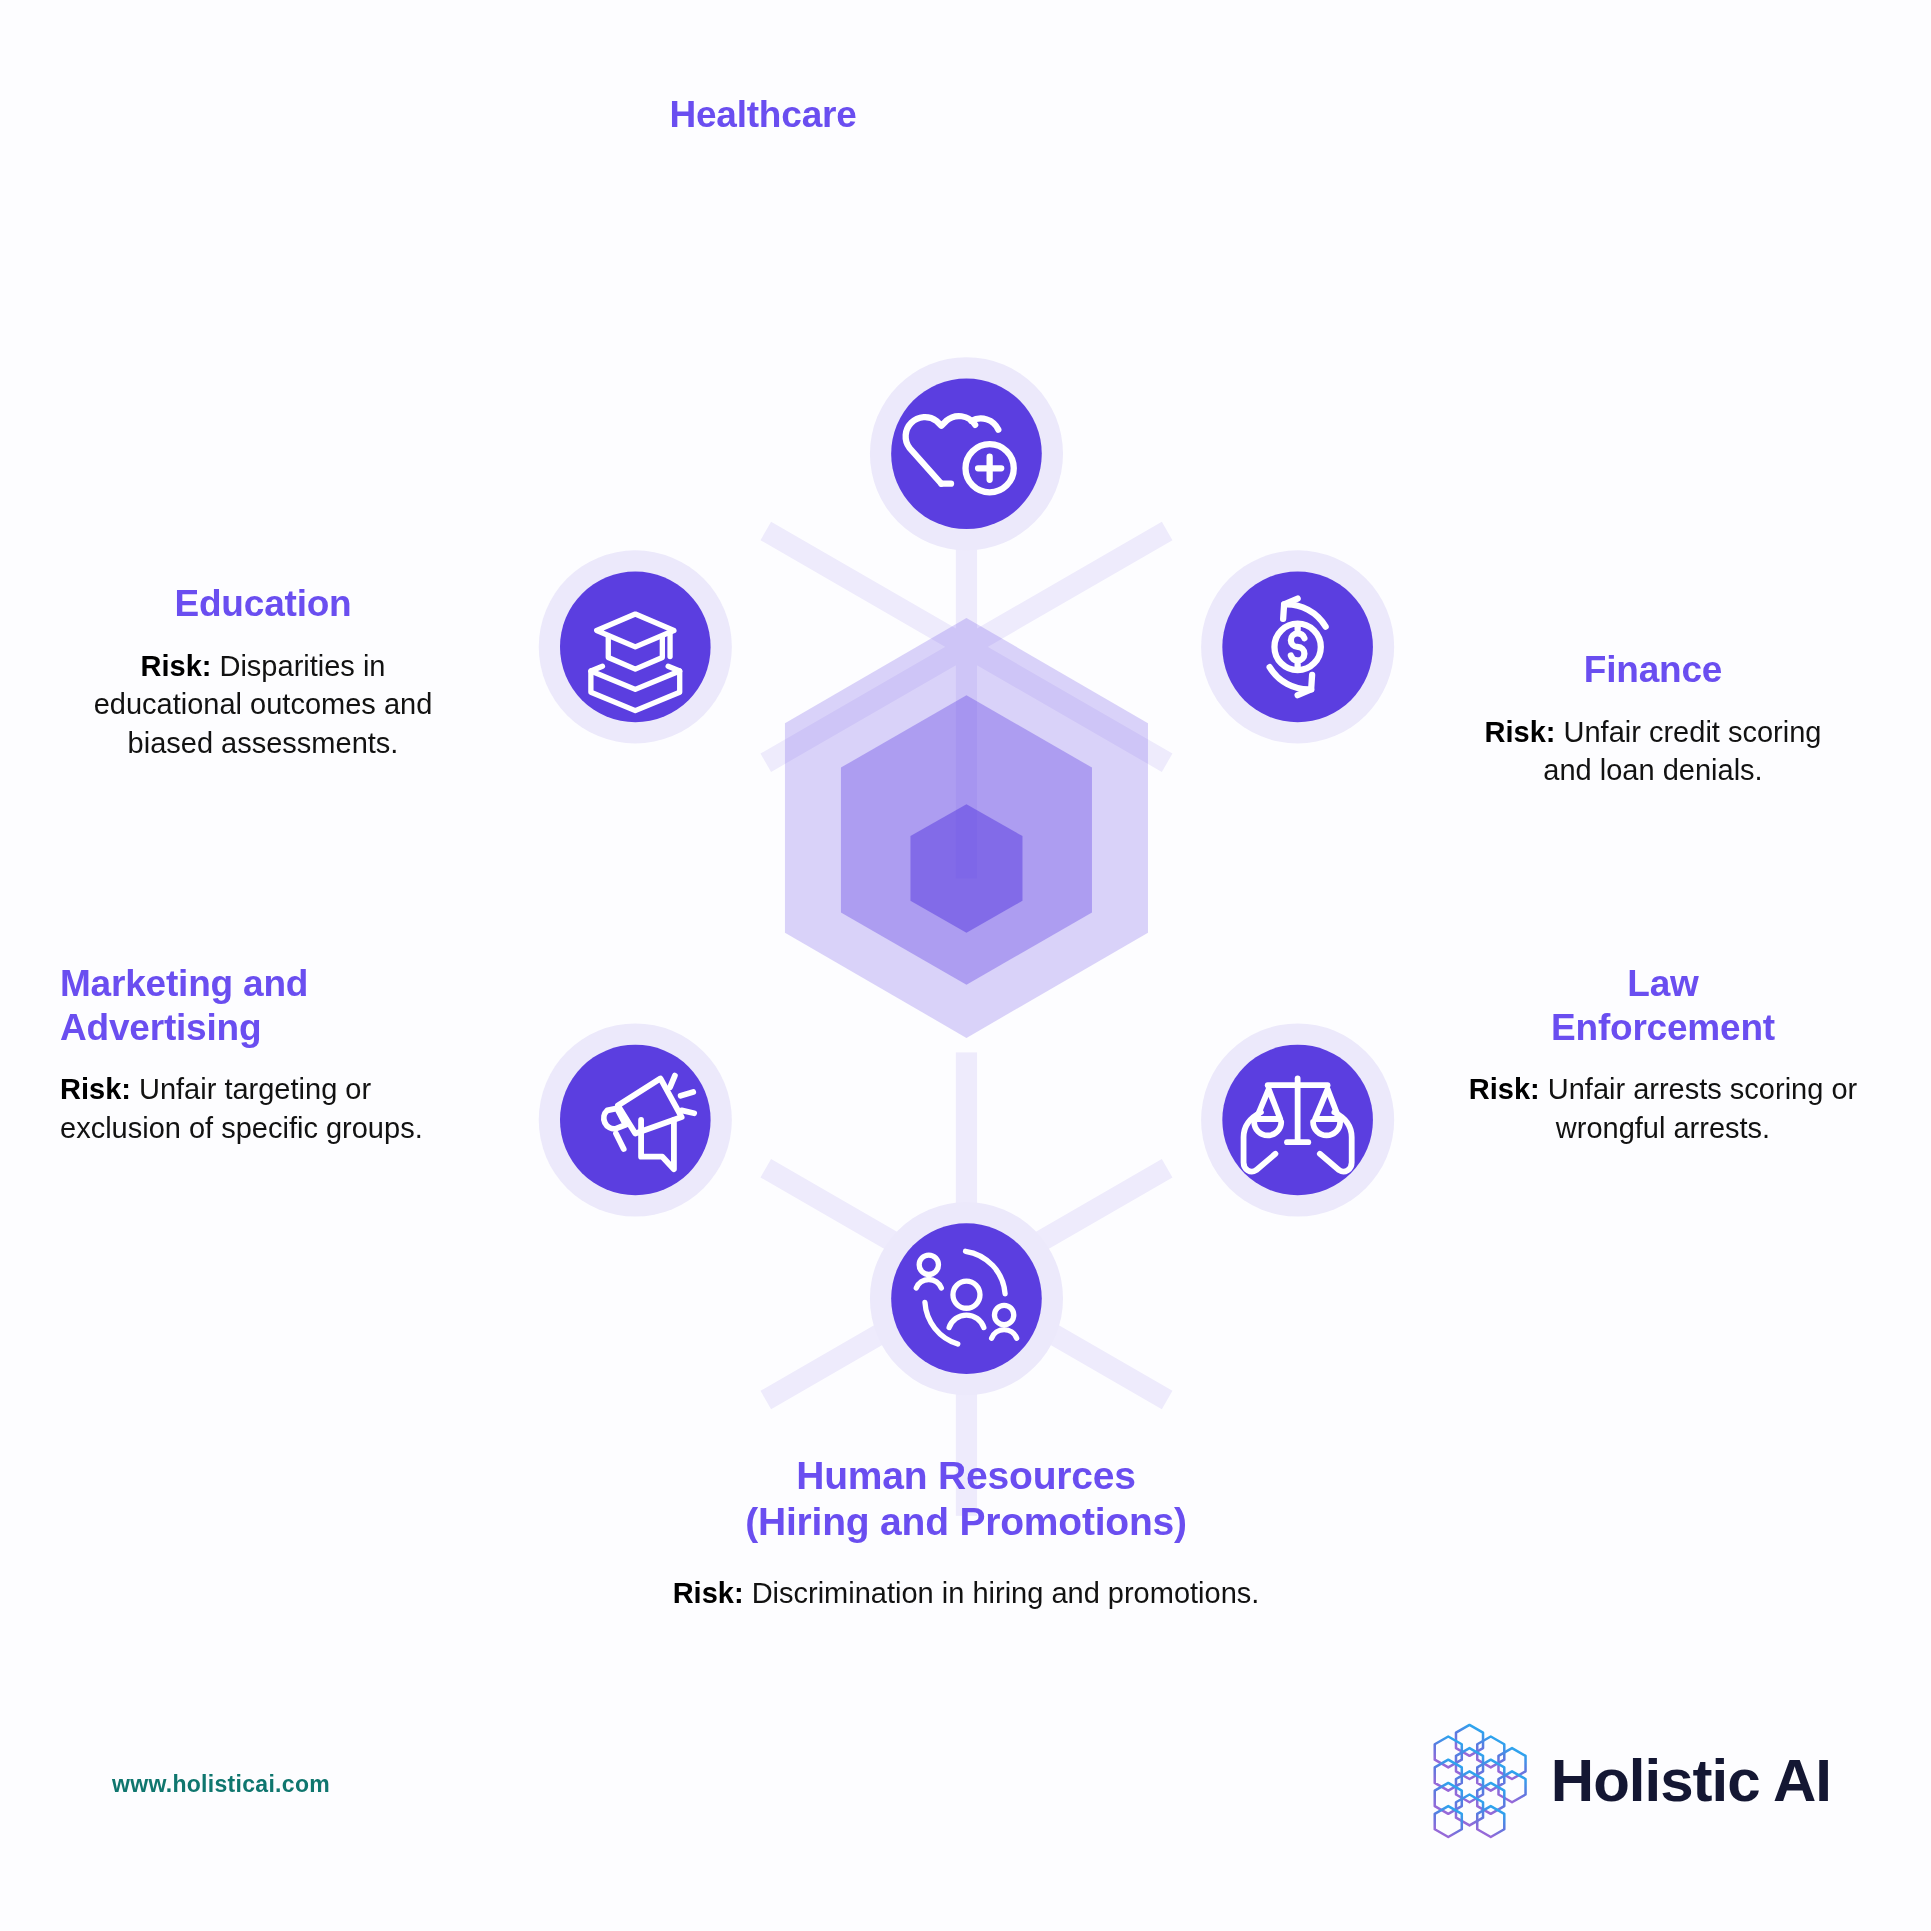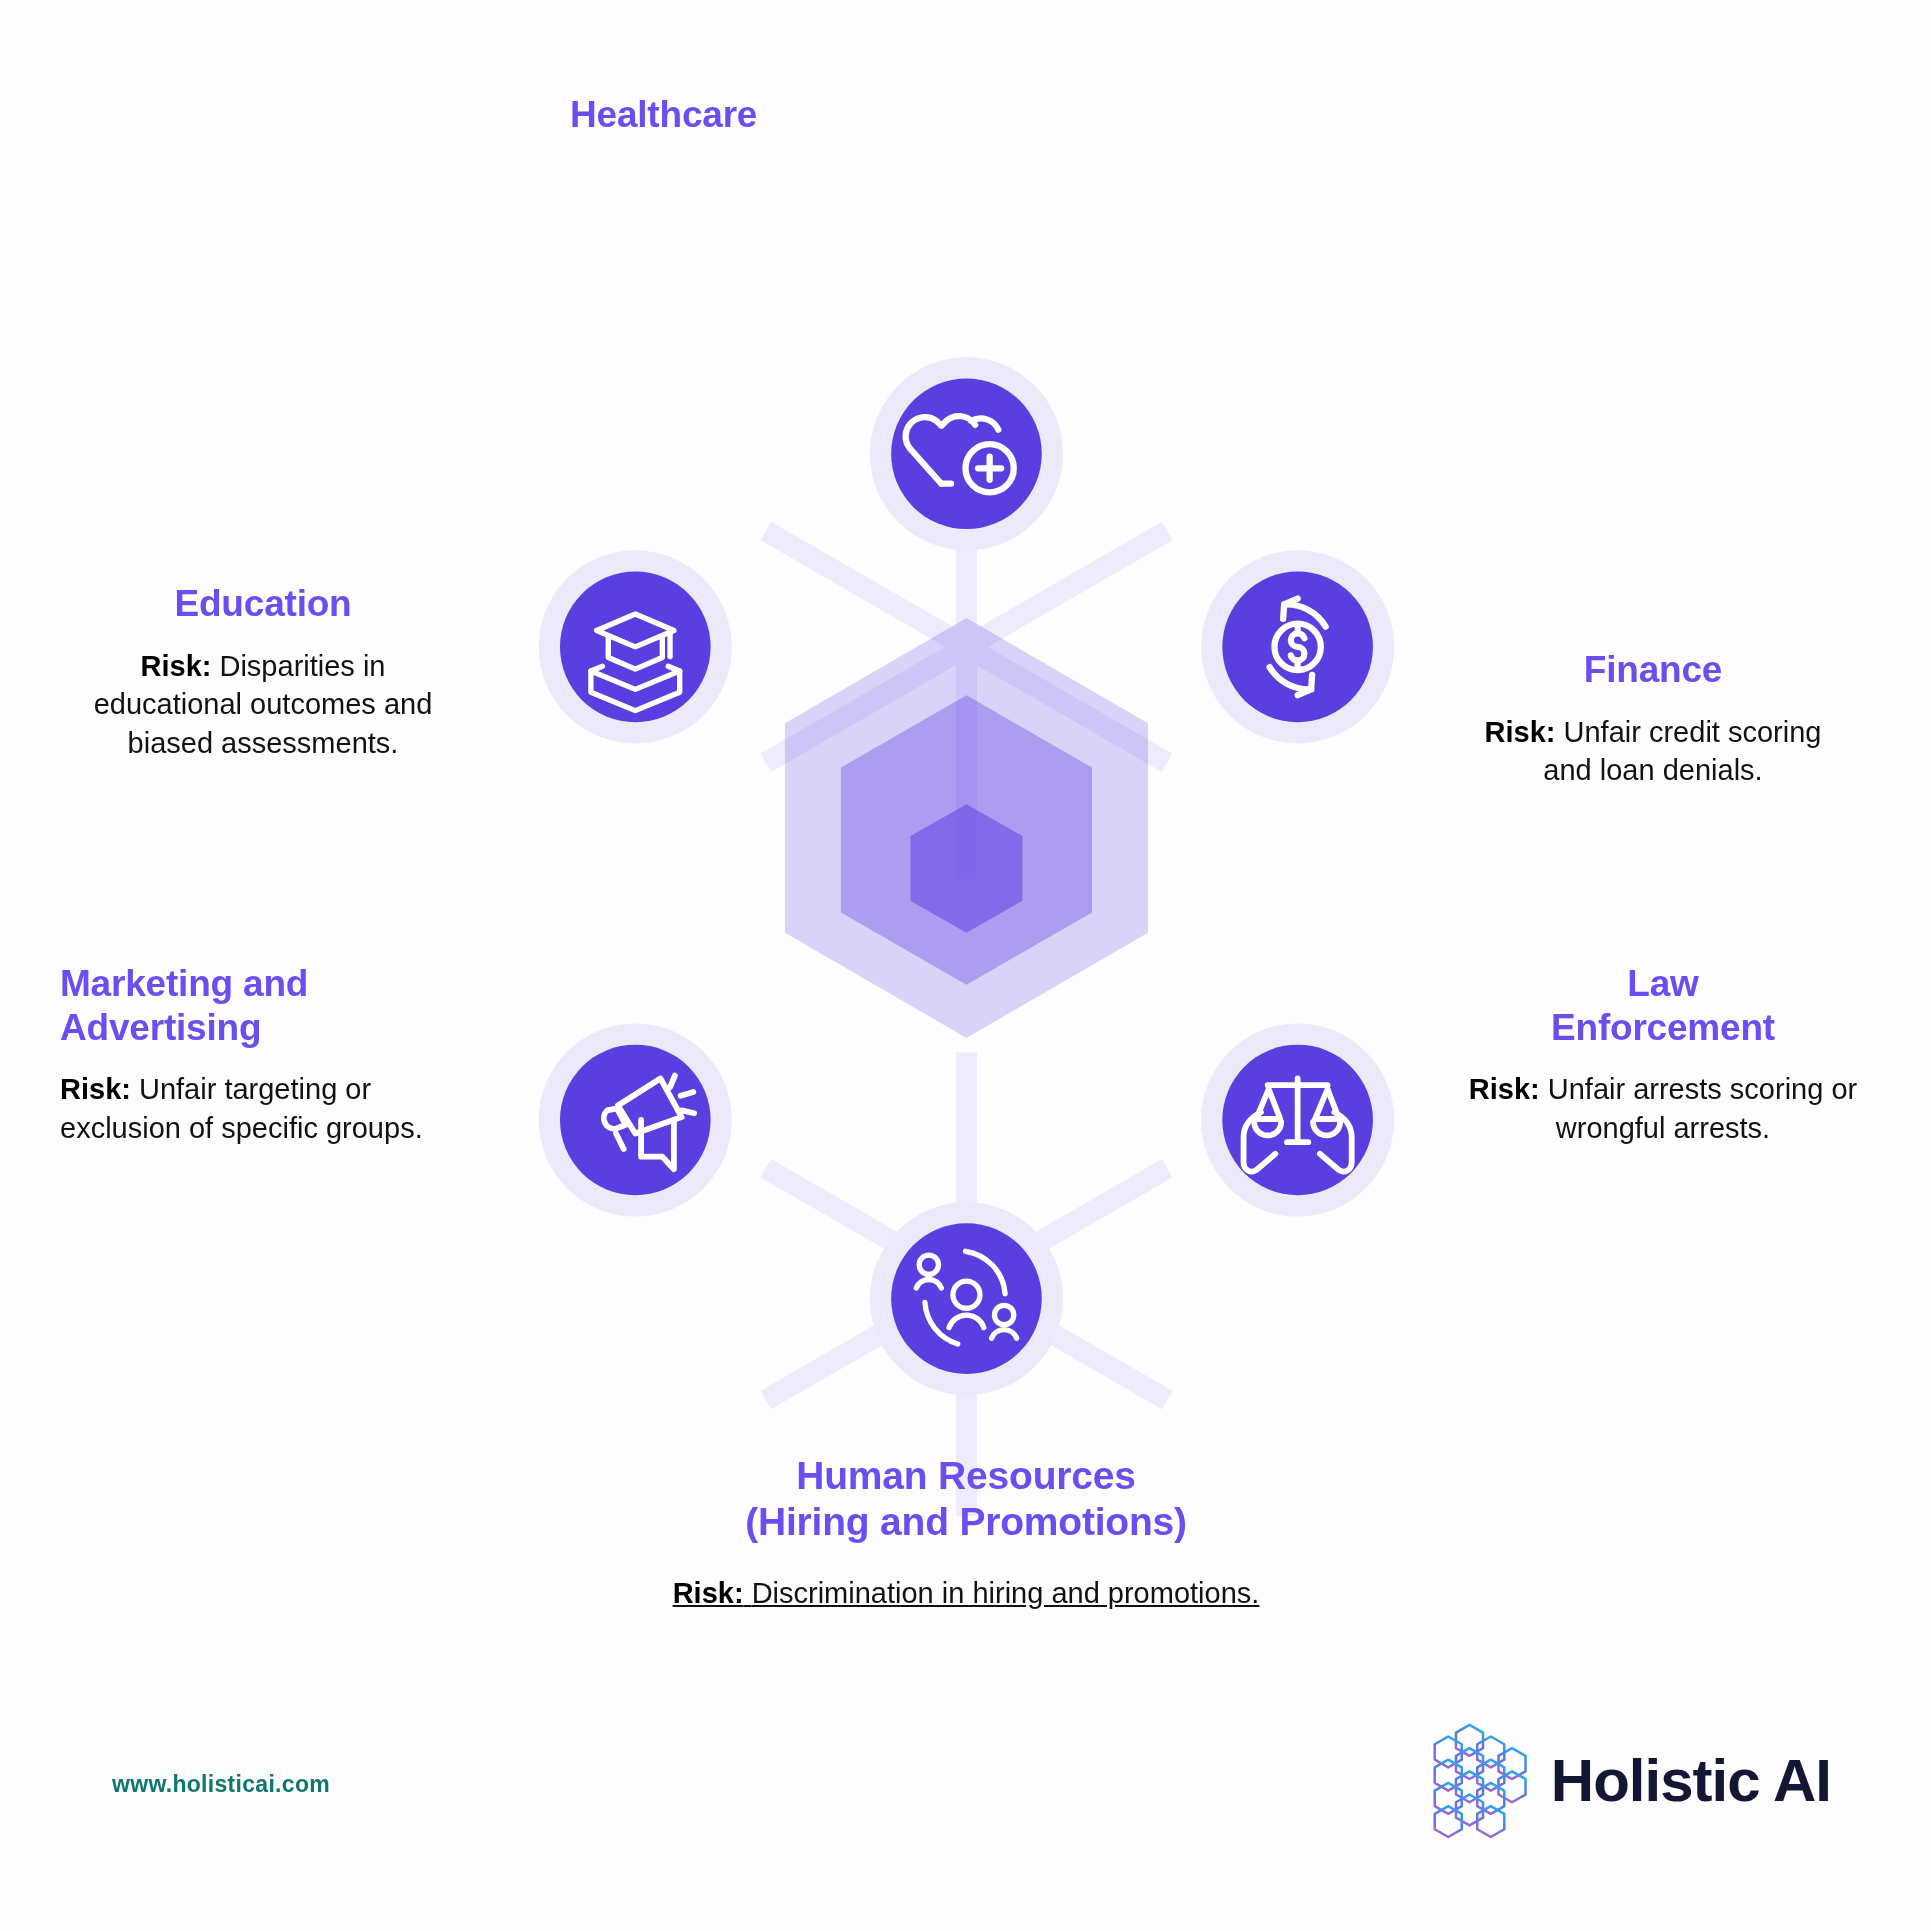--- a/index.html
+++ b/index.html
@@ -46,29 +46,29 @@
     line-height: 1.33;
     margin: 0;
     font-weight: 400;
   }
   .block .body b {
     font-weight: 700;
     color: #000000;
   }
 
   
-  #block-healthcare   { left: 570px;  top: 93px;   width: 386px; }
+  #block-healthcare   { left: 570px;  top: 93px;   width: 386px; text-align: center; }
   #block-education    { left: 70px;   top: 582px;  width: 386px; text-align: center; }
   #block-marketing    { left: 60px;   top: 962px;  width: 406px; text-align: left; }
   #block-finance      { left: 1460px; top: 648px;  width: 386px; text-align: center; }
   #block-law          { left: 1460px; top: 962px;  width: 406px; text-align: center; }
   #block-hr           { left: 541px;  top: 1453px; width: 850px; text-align: center; }
 
   #block-hr .title { font-size: 39px; }
-  #block-hr .body  { margin-top: 29px; text-decoration: underline; }
+  #block-hr .body  { margin-top: 29px; }
   #block-healthcare .body { margin-top: 3.9px; }
 
   
   #footer-url {
     position: absolute;
     left: 92px;
     top: 1771px;
     color: #0f766e;
     font-size: 23px;
     font-weight: 700;

